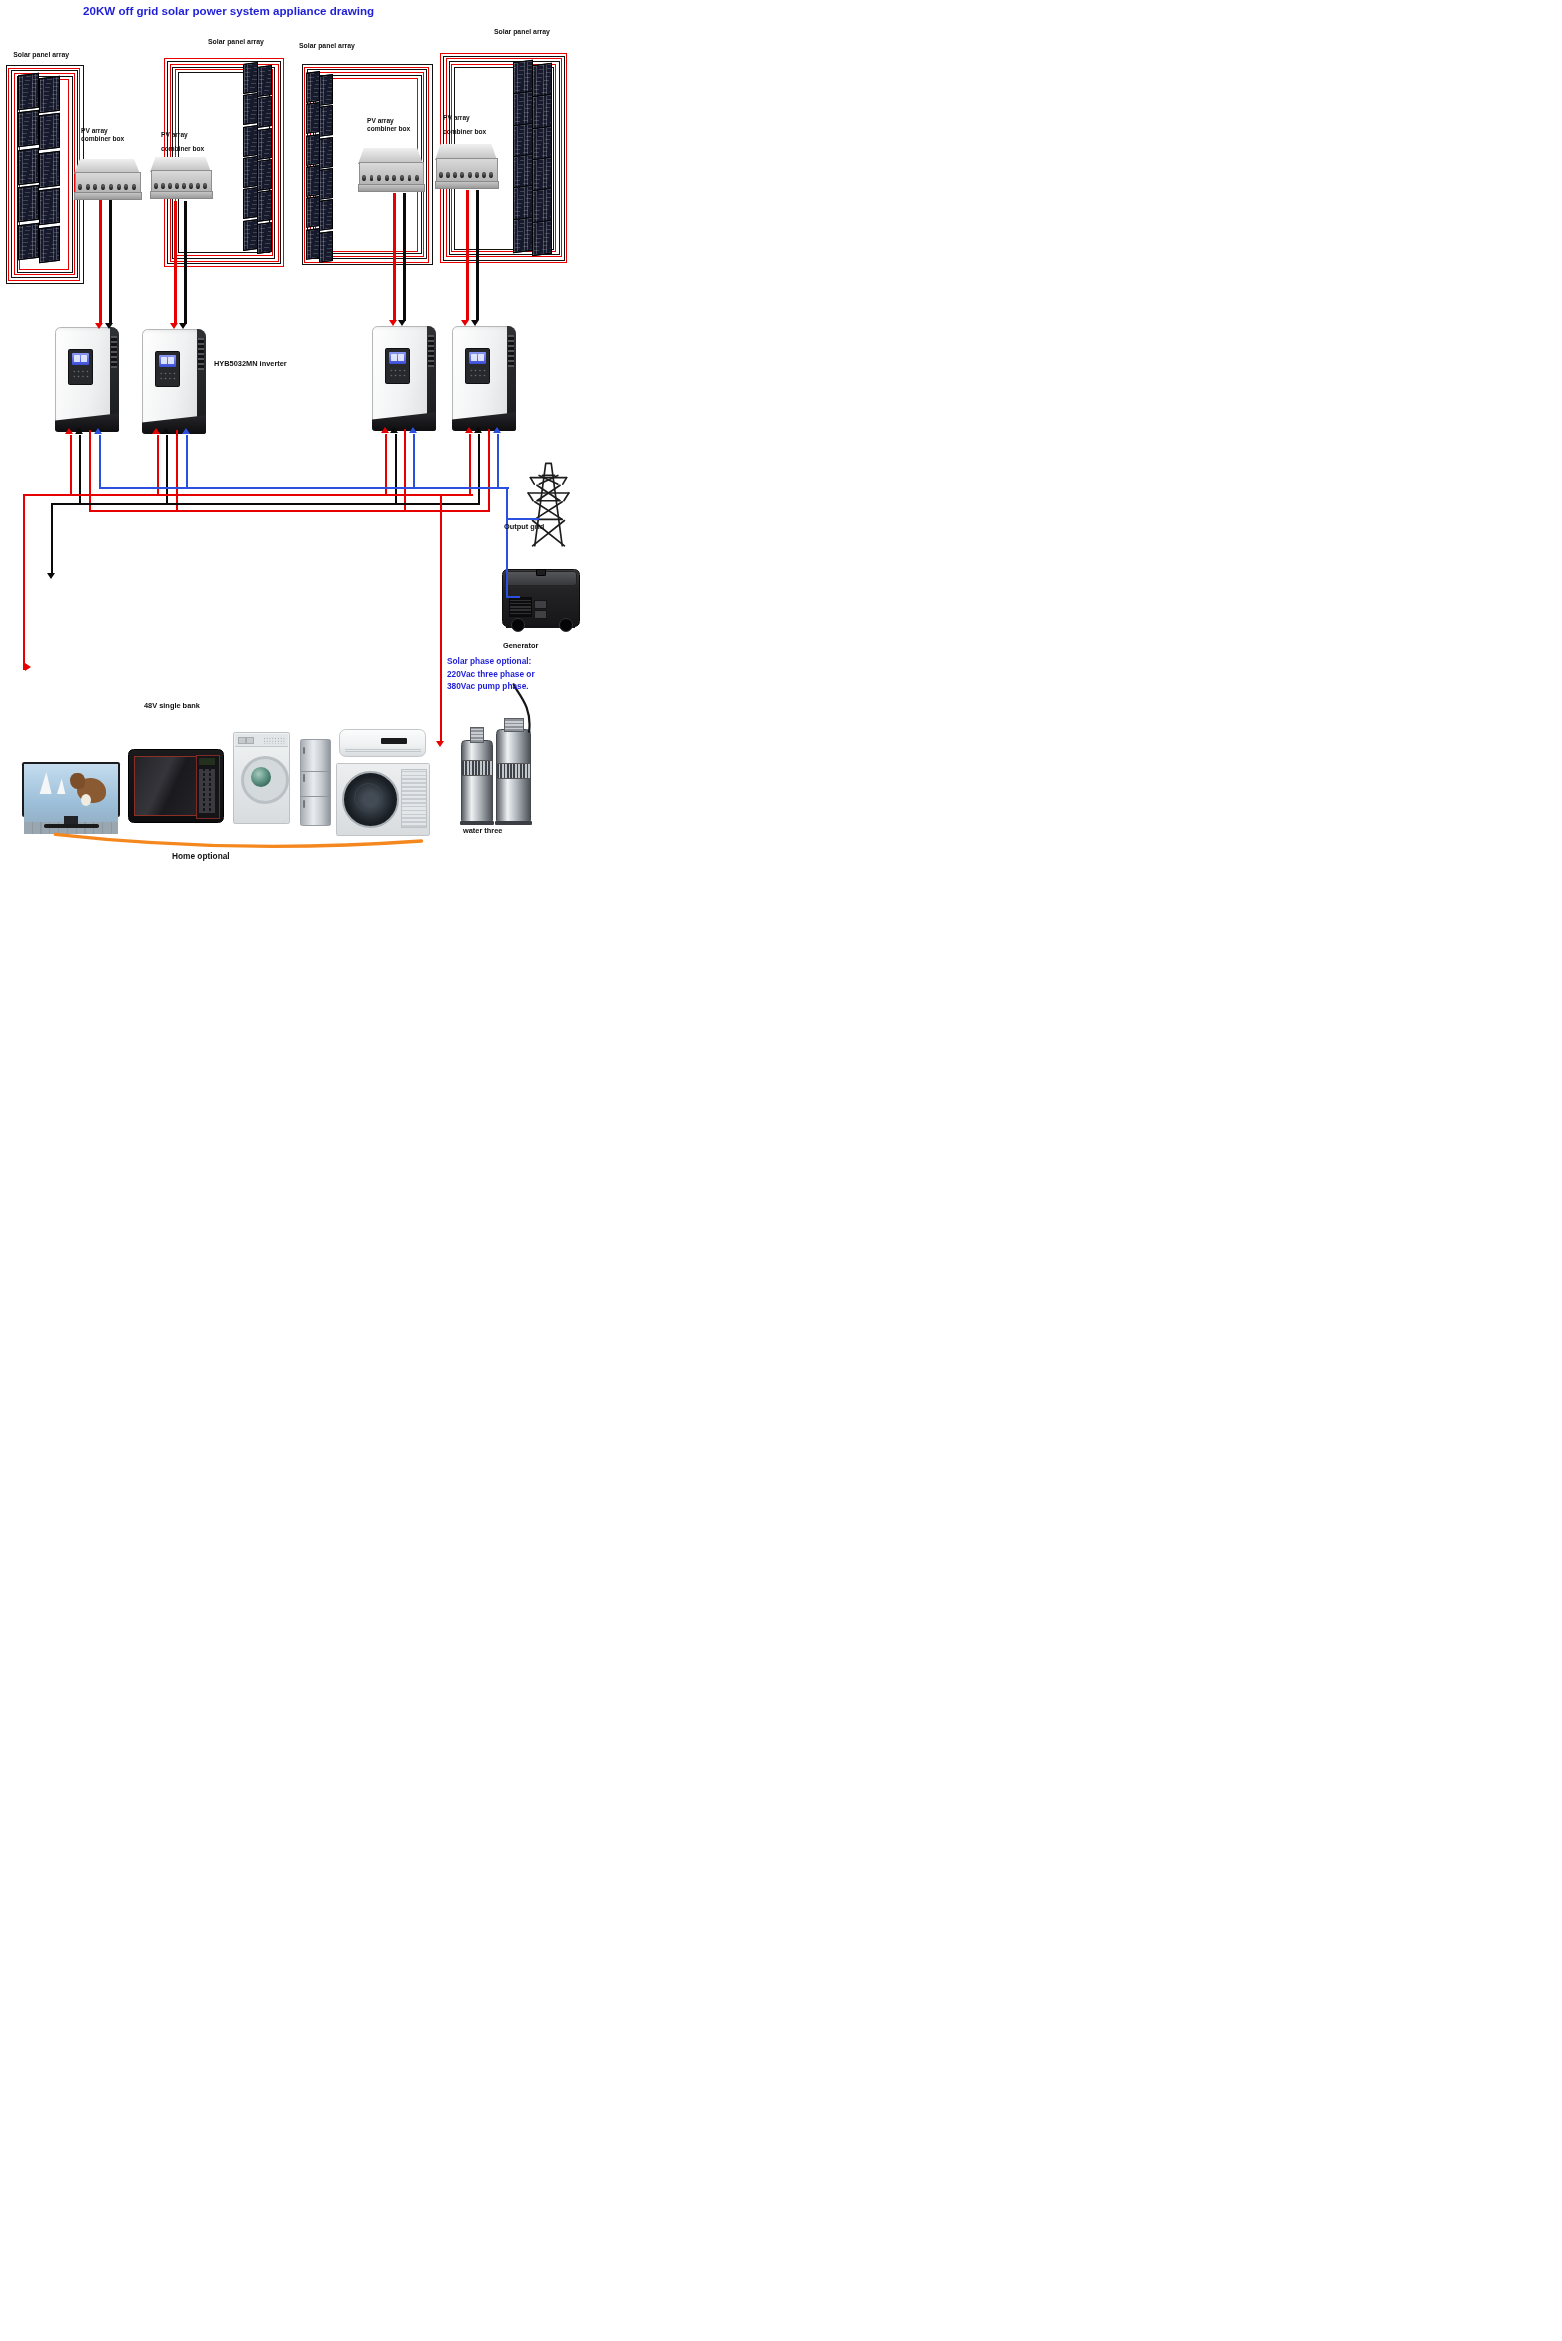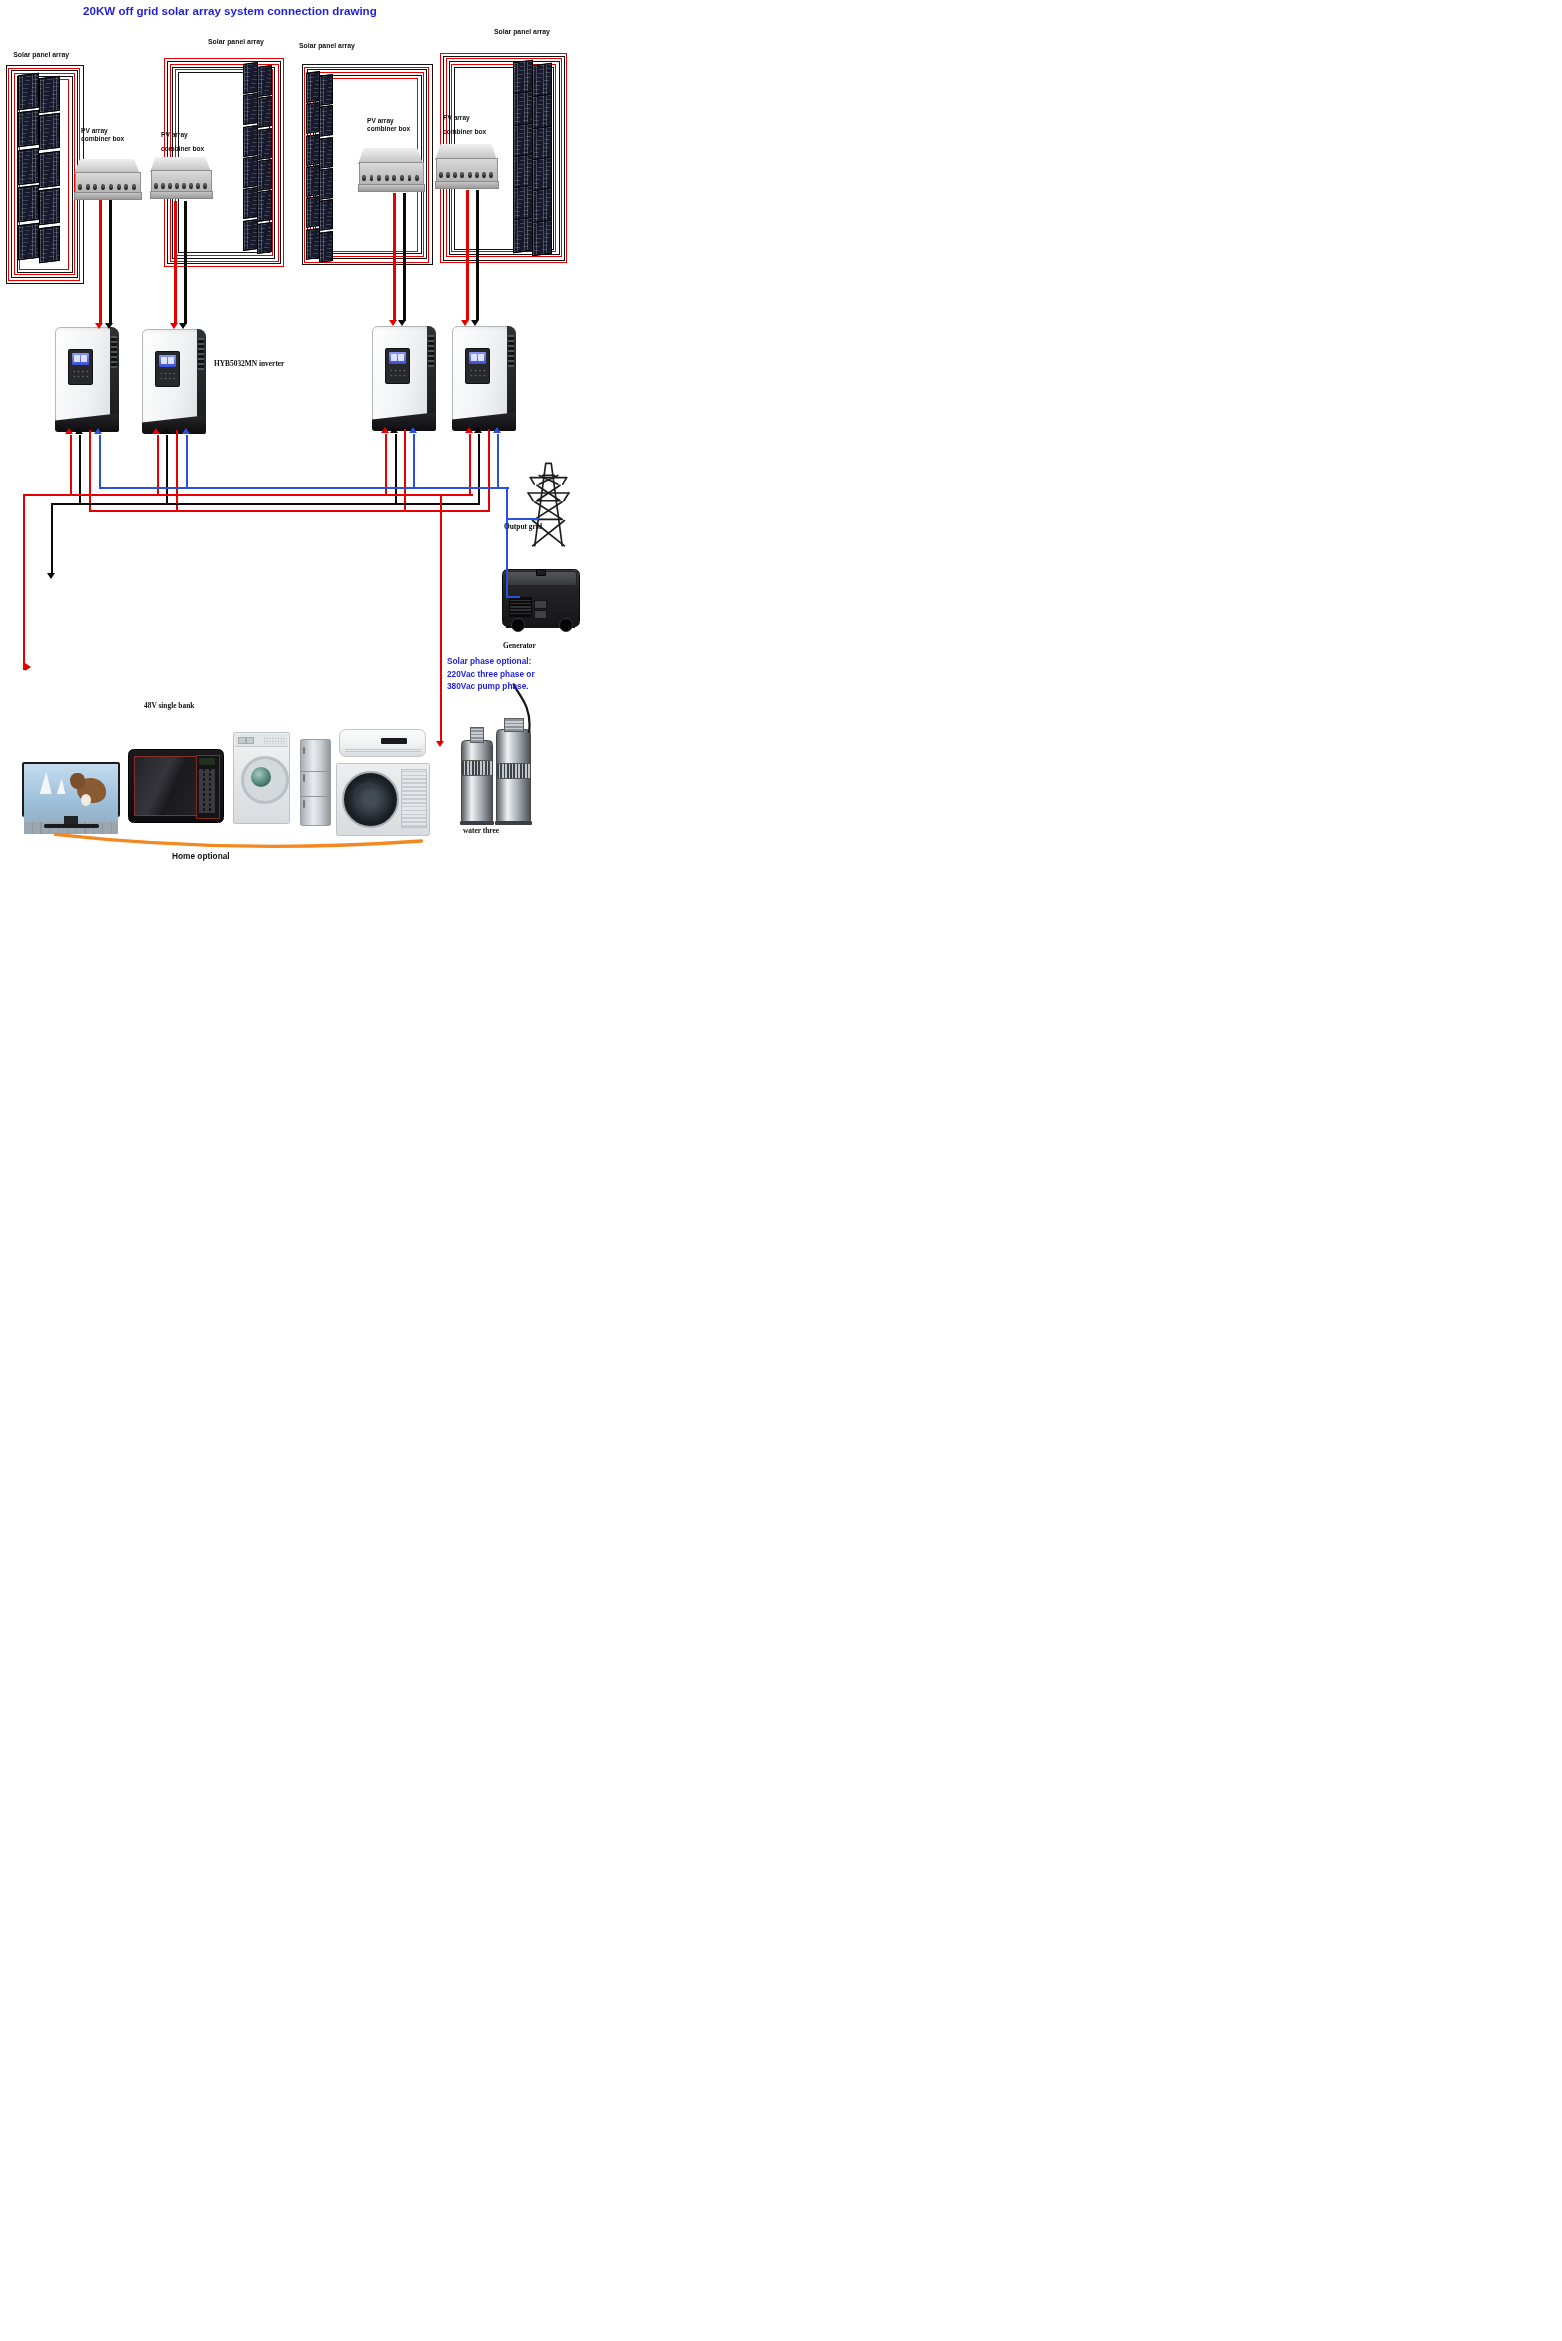--- a/index.html
+++ b/index.html
@@ -1,21 +1,21 @@
 <!DOCTYPE html>
 <html style="font-size:8.8px"><head>
 <meta charset="utf-8">
 <style>
   html,body{margin:0;padding:0;background:#fff;font-family:"Liberation Sans",sans-serif;}
   #canvas{position:relative;width:585px;height:877px;background:#fff;overflow:hidden;}
   .lbl{position:absolute;font-weight:bold;color:#111;white-space:nowrap;z-index:9;}
   .lbl.sa{font-size:6.9px;}
   .lbl.cb{font-size:6.6px;line-height:8.3px;}
   .lbl.cb.wide{line-height:13.8px;}
-  .lbl.big{font-size:7.4px;font-family:Liberation Serif, serif;}
+  .lbl.big{font-size:7.4px;}
   .lbl.huge{font-size:8.3px;}
   #title{position:absolute;left:83px;top:3.9px;font-size:11.6px;font-weight:bold;color:#1f1fd9;z-index:9;white-space:nowrap;}
   .note{position:absolute;left:447px;top:655px;font-size:8.3px;font-weight:bold;color:#1f1fd9;line-height:12.7px;z-index:9;}
   
   .w{position:absolute;z-index:6;}
   .red{background:#e60000;} .blk{background:#0a0a0a;} .blu{background:#2b50e0;}
   .arr{position:absolute;width:0;height:0;border-style:solid;z-index:6;}
   .ad-red{border-width:6.6px 4.4px 0;border-color:#e60000 transparent transparent;}
   .ad-blk{border-width:6.6px 4.4px 0;border-color:#0a0a0a transparent transparent;}
   .au-red{border-width:0 4.4px 6.6px;border-color:transparent transparent #e60000;}
@@ -97,21 +97,21 @@
   .pump-band{position:absolute;left:0;width:100%;height:14.3px;background:repeating-linear-gradient(90deg,#3e4349 0 1.7px,#c2c7cb 1.7px 3.3px);border-top:0.6px solid #555;border-bottom:0.6px solid #555;}
   .pump-top{position:absolute;background:repeating-linear-gradient(0deg,#8d9398 0 1.7px,#c9cdd1 1.7px 3.3px);border:0.6px solid #5a5e62;}
   .pump-base{position:absolute;bottom:-3.3px;left:-1.7px;right:-1.7px;height:4.4px;background:#3b3f43;border-radius:1.1px;}
   .arcsvg{position:absolute;z-index:5;}
 </style>
 </head>
 <body>
 
 <div id="canvas">
 
-  <div id="title">20KW off grid solar array system connection drawing</div>
+  <div id="title">20KW off grid solar power system appliance drawing</div>
 
   <div class="lbl sa" style="left:13.2px;top:51px">Solar panel array</div>
   <div class="lbl sa" style="left:208px;top:38px">Solar panel array</div>
   <div class="lbl sa" style="left:299px;top:42px">Solar panel array</div>
   <div class="lbl sa" style="left:494px;top:28px">Solar panel array</div>
 
   <div class="lbl cb" style="left:81px;top:127px"><span>PV array</span><br><span>combiner box</span></div>
   <div class="lbl cb wide" style="left:161px;top:128px"><span>PV array</span><br><span>combiner box</span></div>
   <div class="lbl cb" style="left:367px;top:117px"><span>PV array</span><br><span>combiner box</span></div>
   <div class="lbl cb wide" style="left:443px;top:111px"><span>PV array</span><br><span>combiner box</span></div>

